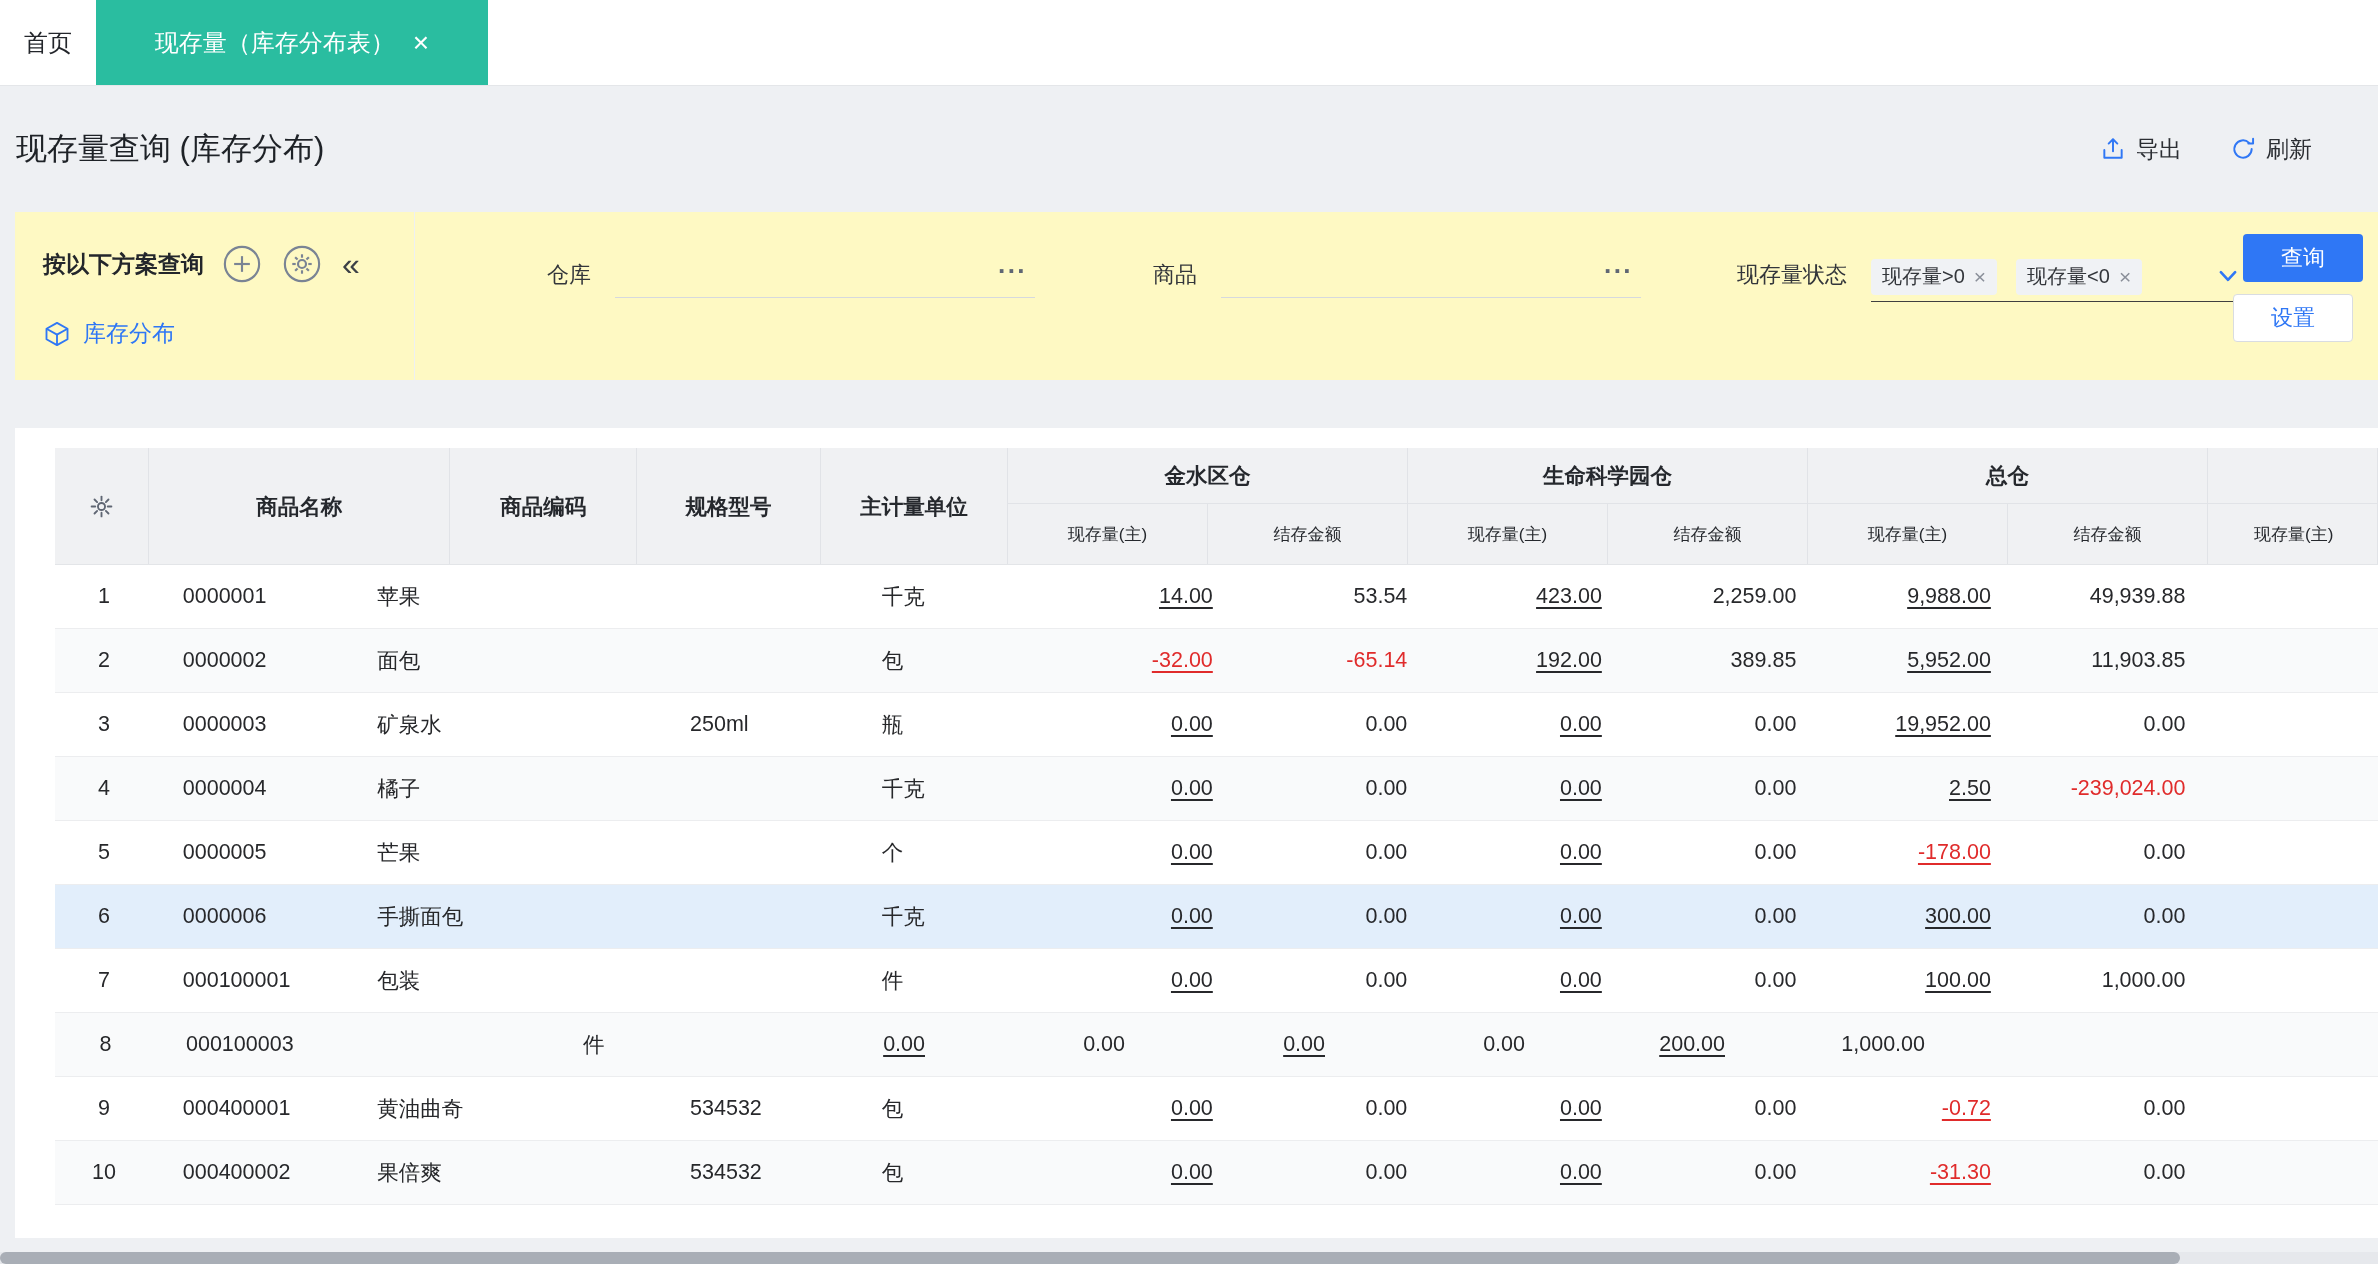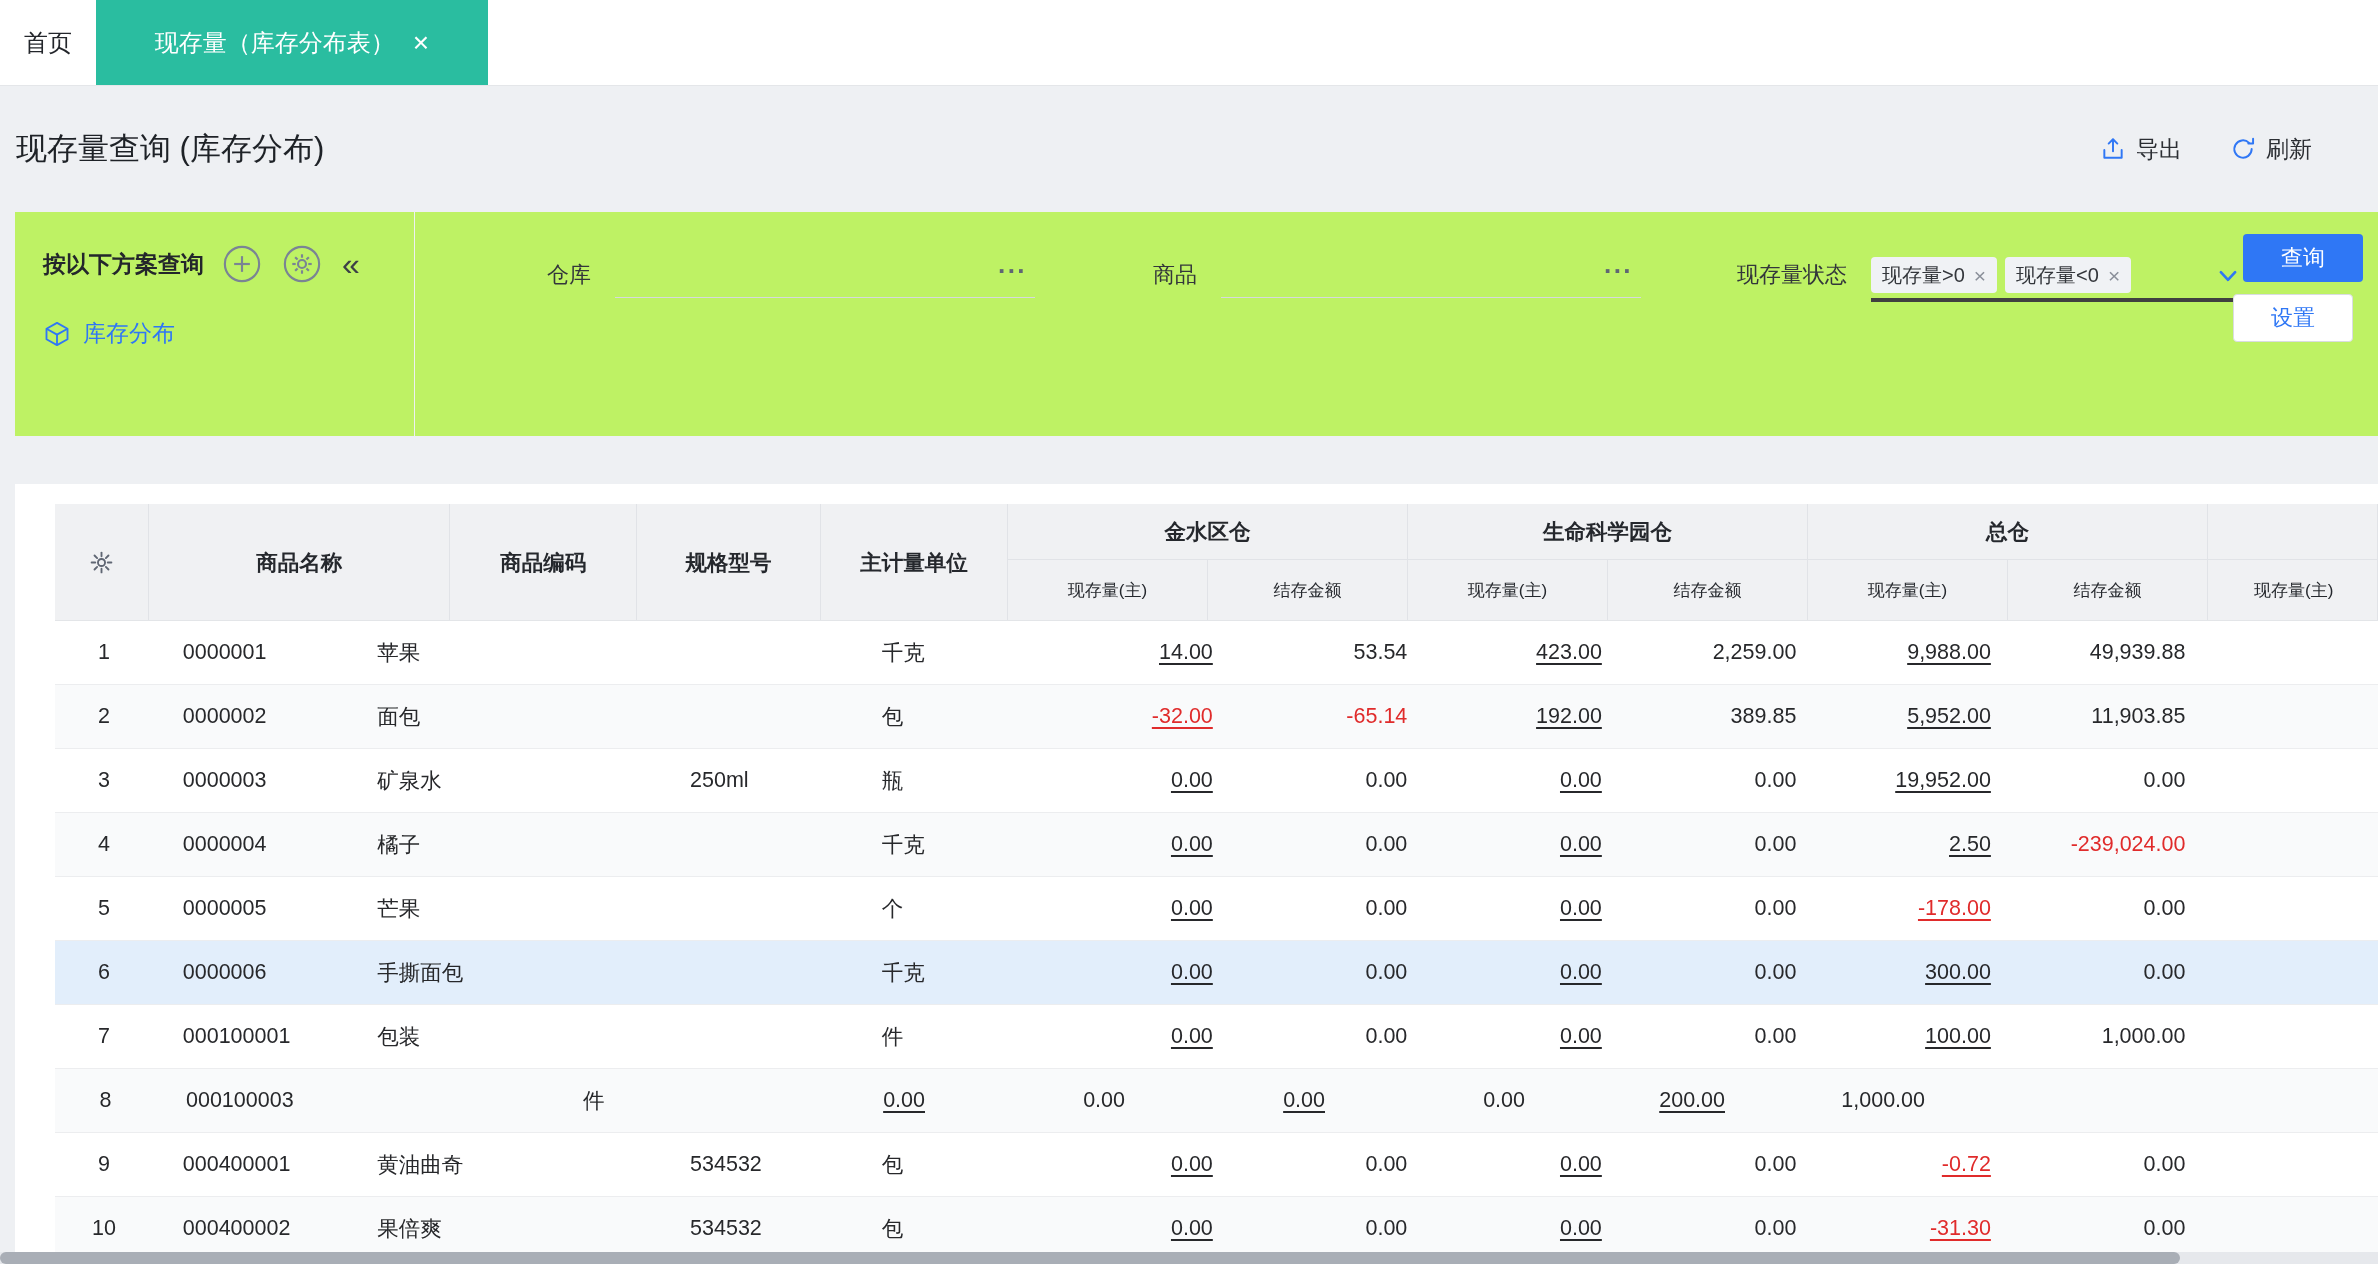--- a/index.html
+++ b/index.html
@@ -17,38 +17,38 @@
                 justify-content:center; gap:18px; font-size:24px; cursor:pointer; }
   .tab-close { font-size:28px; line-height:1; cursor:pointer; }
 
   
   .page-head { height:126px; display:flex; align-items:center; padding:0 66px 0 16px; }
   .page-title { font-size:31px; color:#1e2227; font-weight:500; }
   .ph-actions { margin-left:auto; display:flex; gap:48px; }
   .ph-action { display:flex; align-items:center; gap:10px; font-size:23px; color:#2b2e33; cursor:pointer; }
 
   
-  .filter-card { position:relative; margin-left:15px; height:224px; background:#bef264; display:flex; }
+  .filter-card { position:relative; margin-left:15px; height:168px; background:#fef9c3; display:flex; }
   .scheme { width:400px; border-right:1px solid #eef0f2; padding:30px 0 0 28px; flex:none; }
   .scheme-head { display:flex; align-items:center; gap:16px; }
   .scheme-title { font-size:23px; font-weight:bold; color:#23262b; white-space:nowrap; }
   .circle-icon { width:44px; height:44px; display:flex; align-items:center; justify-content:center; cursor:pointer; }
   .collapse { font-size:32px; color:#3c4046; cursor:pointer; margin-left:2px; }
   .scheme-item { margin-top:32px; display:flex; align-items:center; gap:12px; color:#2f77f5;
                  font-size:23px; cursor:pointer; }
   .fields { display:flex; padding:40px 0 0 132px; flex:1; min-width:0; }
   .field { display:flex; align-items:flex-start; }
   .f-label { font-size:22px; color:#33363b; line-height:46px; margin-right:24px; white-space:nowrap; }
   .f-line { position:relative; border-bottom:1px solid #d6d9de; height:46px; }
   .f-line.w1 { width:420px; margin-right:118px; }
   .f-line.w2 { width:420px; margin-right:96px; }
   .more { position:absolute; right:8px; top:4px; color:#5f6673; font-size:26px; font-weight:bold;
           letter-spacing:1px; cursor:pointer; }
-  .status-line { width:372px; border-bottom:4px solid #404040; height:50px; display:flex;
-                 align-items:center; gap:8px; position:relative; padding-right:44px; }
+  .status-line { width:372px; border-bottom:1px solid #404040; height:50px; display:flex;
+                 align-items:center; gap:19px; position:relative; padding-right:44px; }
   .tag { background:#f0f2f5; border-radius:4px; height:36px; display:flex; align-items:center; gap:9px;
          padding:0 11px; font-size:20px; color:#33363b; white-space:nowrap; }
   .tag-x { color:#8a8f99; font-size:21px; cursor:pointer; line-height:1; }
   .chevron { position:absolute; right:2px; top:11px; cursor:pointer; }
   .filter-actions { position:absolute; right:15px; top:22px; display:flex; flex-direction:column; gap:12px; }
   .btn { width:120px; height:48px; border-radius:4px; font-size:22px; display:flex; align-items:center;
          justify-content:center; cursor:pointer; border:none; }
   .btn-primary { background:#2f77f5; color:#fff;margin-left:10px; }
   .btn-plain { background:#fff; border:1px solid #d9dce1; color:#2f77f5; }
 

